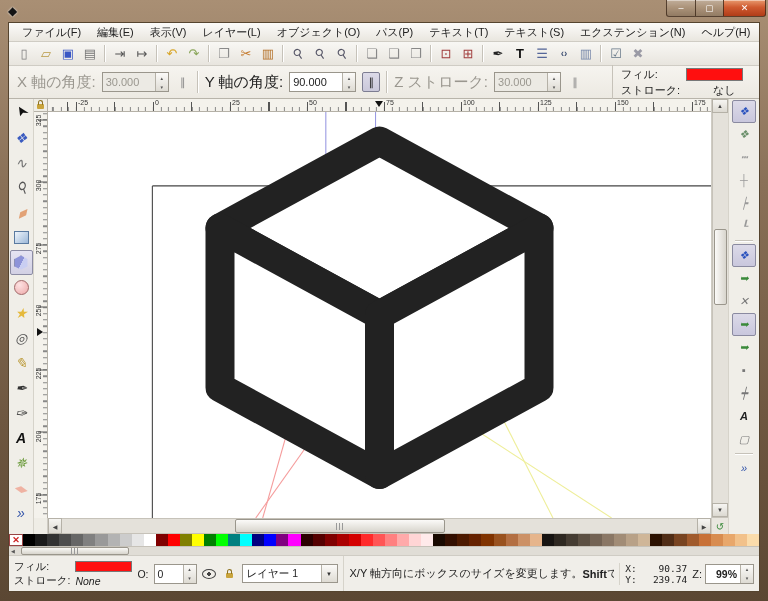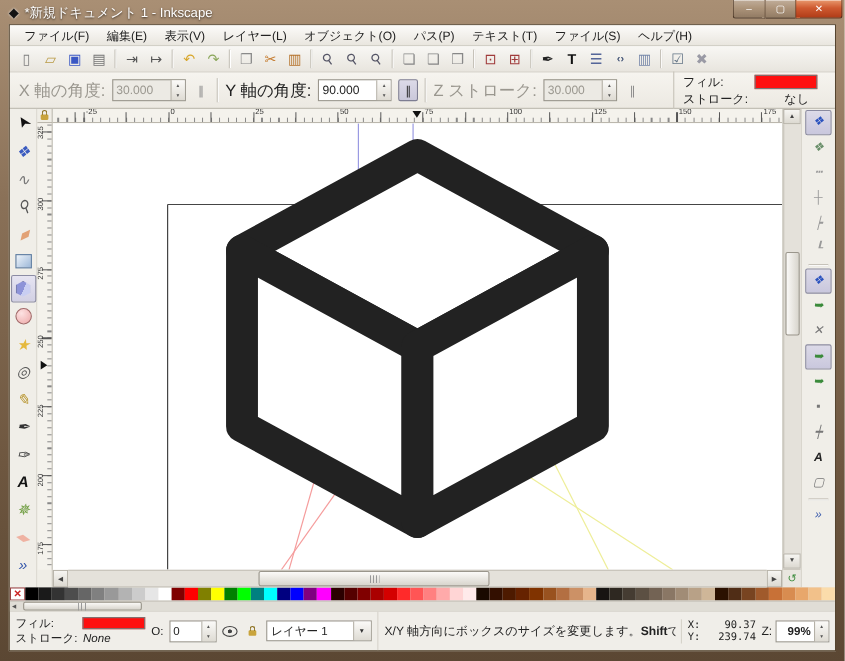--- a/index.html
+++ b/index.html
@@ -124,21 +124,20 @@
   .z-spin .val{width:28px;justify-content:flex-end;font-size:10.5px;font-weight:bold;}
   .bottom-frame{height:9px;flex:0 0 auto;}
 </style>
 </head>
 <body>
 
 <div class="win">
 
   <div class="titlebar">
     <span class="win-ico">◆</span>
-    <span class="title">*新規ドキュメント 1 - Inkscape</span>
     <div class="winbtns">
       <div class="wb min">
           <span>–</span>
         </div>
       <div class="wb max">
           <span>▢</span>
         </div>
       <div class="wb close">
           <span>✕</span>
         </div>
@@ -149,21 +148,22 @@
 
     <div class="menubar">
 
     <span class="menu-item">ファイル(F)</span>
         <span class="menu-item">編集(E)</span>
         <span class="menu-item">表示(V)</span>
         <span class="menu-item">レイヤー(L)</span>
         <span class="menu-item">オブジェクト(O)</span>
         <span class="menu-item">パス(P)</span>
         <span class="menu-item">テキスト(T)</span>
-        <span class="menu-item">ファイル(S)</span>
+        <span class="menu-item">テキスト(S)</span>
+        <span class="menu-item">エクステンション(N)</span>
         <span class="menu-item">ヘルプ(H)</span>
       </div>
 
     <div class="toolbar">
 
     <span class="tbtn" style="color: rgb(128, 128, 128);">▯</span>
         <span class="tbtn" style="color: rgb(185, 154, 69);">▱</span>
         <span class="tbtn" style="color: rgb(58, 87, 196);">▣</span>
         <span class="tbtn" style="color: rgb(118, 118, 118);">▤</span>
         <span class="sep"></span>

